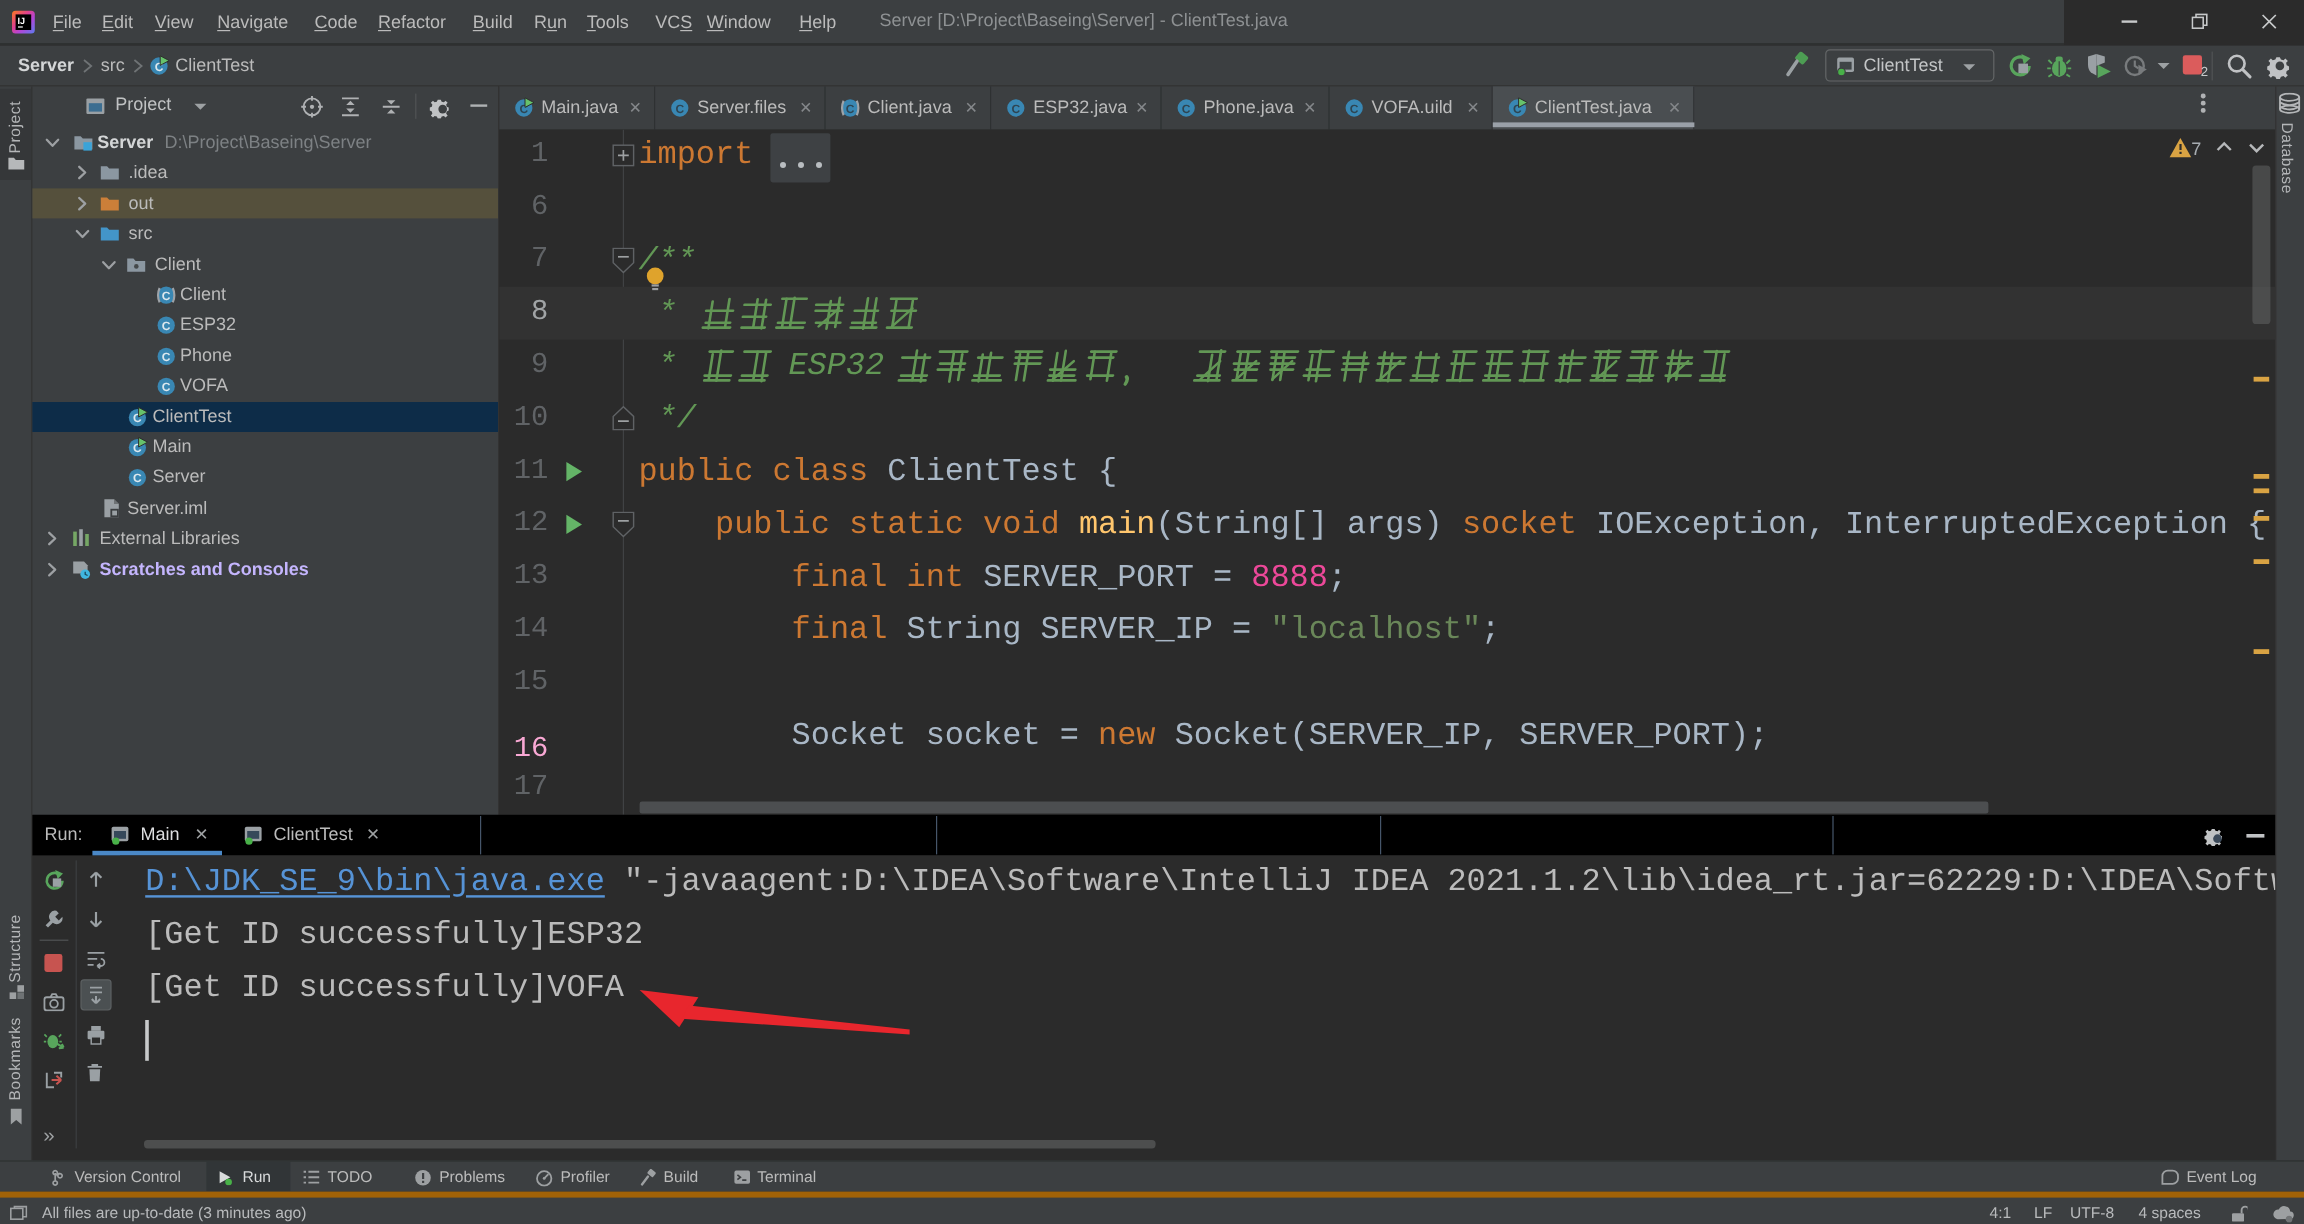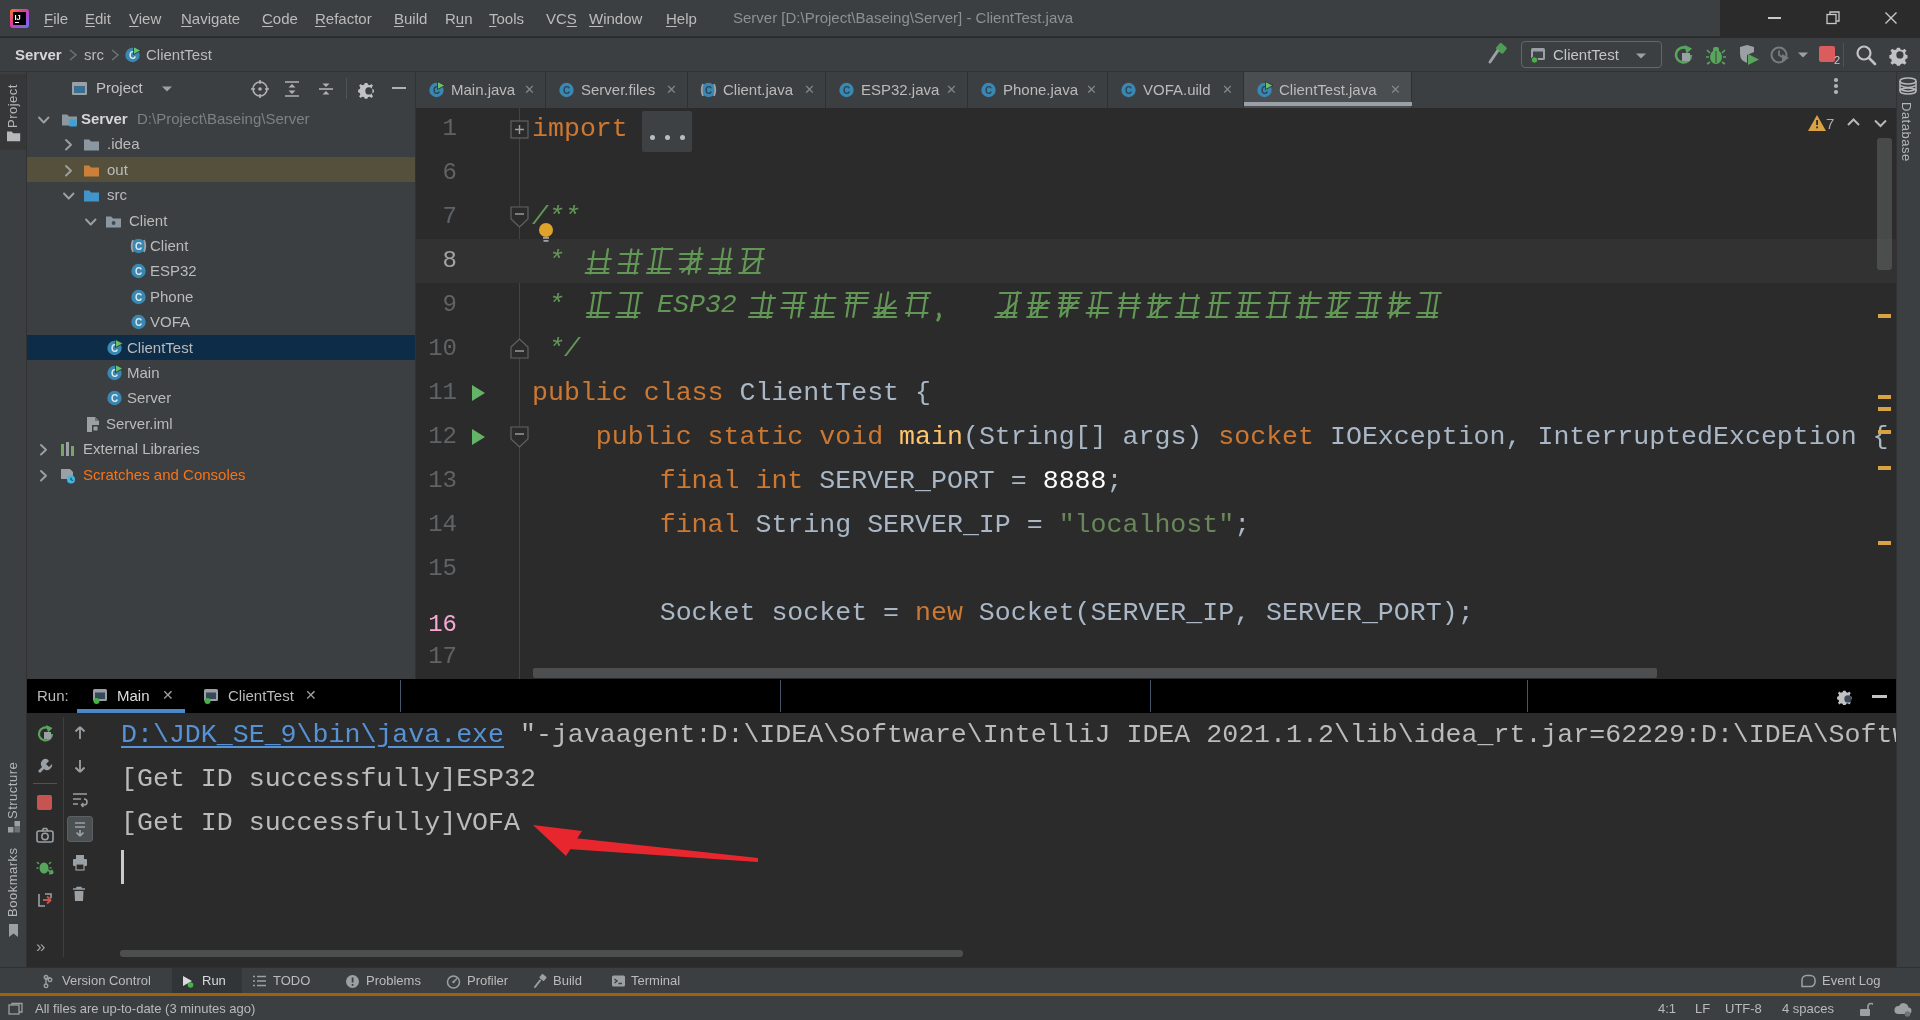--- a/index.html
+++ b/index.html
@@ -19,29 +19,29 @@
 .trow{position:absolute;left:0;width:388px;height:25px;line-height:25px;white-space:nowrap}
 .trow .ic{position:absolute;top:4px}
 .trow .tx{position:absolute;top:0}
 #tabbar{left:416px;top:72px;width:1480px;height:36px;background:#3c3f41}
 .tab{position:absolute;top:0;height:36px;border-right:1px solid #2e3132}
 .tab .nm{position:absolute;top:0;height:36px;line-height:35px;font-size:15px;color:#bbbbbb}
 .tab .x{position:absolute;top:0;height:36px;line-height:35px;font-size:13px;color:#84878a}
 #editor{left:416px;top:108px;width:1480px;height:571px;background:#2b2b2b;overflow:hidden}
 .lnum{position:absolute;left:0;width:41px;text-align:right;font-family:"Liberation Mono",monospace;font-size:24px;line-height:44px;color:#606366}
 .code{position:absolute;left:116px;top:0;height:44px;line-height:44px;font-family:"Liberation Mono",monospace;font-size:26.6px;white-space:pre;color:#a9b7c6}
-.kw{color:#cc7832}.num{color:#ffffff}.str{color:#6a8759}.cmt{color:#629755;font-style:italic}.fn{color:#ffc66d}
+.kw{color:#cc7832}.num{color:#ec4899}.str{color:#6a8759}.cmt{color:#629755;font-style:italic}.fn{color:#ffc66d}
 #foldline{position:absolute;left:103px;top:0;width:1px;height:571px;background:#404244}
 #runhdr{left:27px;top:679px;width:1869px;height:34px;background:#000000}
 #runbody{left:27px;top:713px;width:1869px;height:254px;background:#2b2b2b}
 #console{position:absolute;left:73px;top:0;width:1796px;height:254px;overflow:hidden;background:#2b2b2b}
 .con-line{position:absolute;left:21px;height:44px;line-height:44px;font-family:"Liberation Mono",monospace;font-size:26.6px;white-space:pre;color:#bbbbbb}
 #bottombar{left:0;top:967px;width:1920px;height:26px;background:#3c3f41;border-top:1px solid #2e3031}
 .bitem{position:absolute;top:0;height:26px;line-height:25px;font-size:13px;color:#bbbbbb}
-#statusbar{left:0;top:993px;width:1920px;height:27px;background:#3c3f41;border-top:3px solid #a16207}
+#statusbar{left:0;top:993px;width:1920px;height:27px;background:#3c3f41;border-top:5px solid #a16207}
 .sitem{position:absolute;top:0;height:27px;line-height:26px;font-size:13px;color:#b8babc}
 </style></head>
 <body>
 <div id="menubar" class="abs">
     <div class="abs" style="left:10px;top:9px;width:19px;height:19px;border-radius:3px;background:linear-gradient(135deg,#fc7a1e 0%,#e0418c 38%,#b345d6 62%,#5a7cf0 100%)">
       <div class="abs" style="left:3px;top:3px;width:13px;height:13px;background:#000">
         <div class="abs" style="left:1.5px;top:1px;font-size:7.5px;font-weight:bold;color:#fff;font-family:'Liberation Sans'">IJ</div>
         <div class="abs" style="left:1.5px;top:9.5px;width:4px;height:1.5px;background:#fff"></div>
       </div>
     </div>
@@ -303,21 +303,21 @@
     </div>
     <div class="trow" style="top:357px">
       <span class="ic" style="left:8px"><svg width="17" height="17" viewBox="0 0 17 17" style="">
           <path d="M6 4 L11 8.75 L6 13.5" stroke="#9da0a3" stroke-width="1.9" fill="none" stroke-linecap="round" stroke-linejoin="round"></path>
         </svg></span>
       <span class="ic" style="left:32px"><svg width="17" height="17" viewBox="0 0 17 17" style="">
           <path d="M2 2 h9 l3 3 v7 h-12 z" fill="#9aa0a4"></path>
           <circle cx="12" cy="12.5" r="4" fill="#40b6e0"></circle>
           <path d="M12 10.5 V12.7 L14 13.6" stroke="#1a4a5e" stroke-width="1.1" fill="none"></path>
         </svg></span>
-      <span class="tx" style="left:56px;color:#f97316;font-weight:normal">Scratches and Consoles</span>
+      <span class="tx" style="left:56px;color:#c4b5fd;font-weight:bold">Scratches and Consoles</span>
     </div>
   </div>
 <div id="tabbar" class="abs">
     <div class="tab" style="left:0px;width:130px;">
       <span class="abs" style="left:12px;top:9px"><svg width="17" height="18" viewBox="0 0 17 18" style="">
           <circle cx="8.5" cy="9" r="7.2" fill="#3987b3"></circle>
           <text x="8.5" y="13" font-family="&quot;Liberation Sans&quot;, sans-serif" font-size="10" font-weight="bold" fill="#2e4552" text-anchor="middle">C</text>
           <path d="M9.5 0.5 L17 4.5 L9.5 8.5 Z" fill="#67c26b" stroke="#2b2b2b" stroke-width="0.8"></path>
         </svg></span>
       <span class="nm" style="left:35px">Main.java</span>

